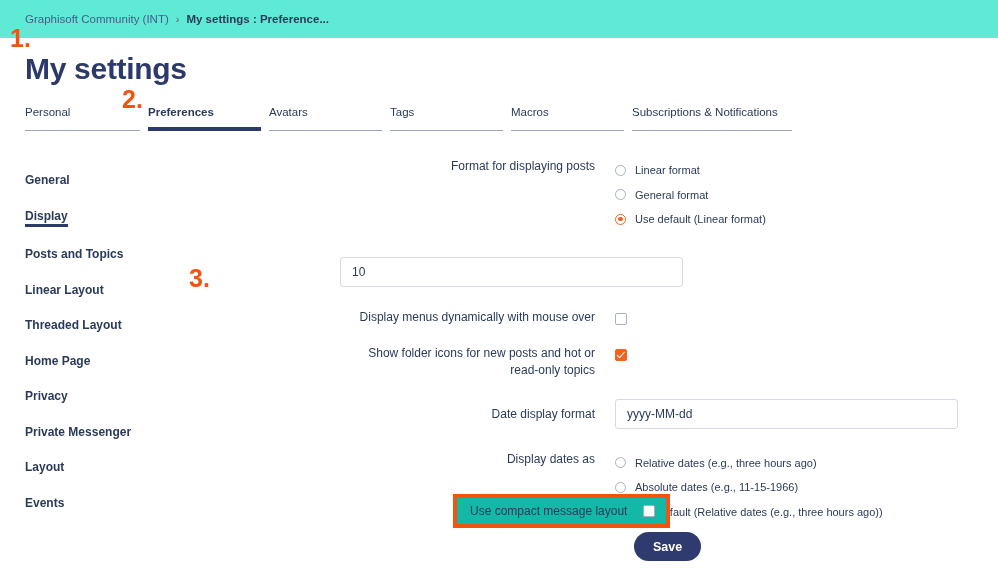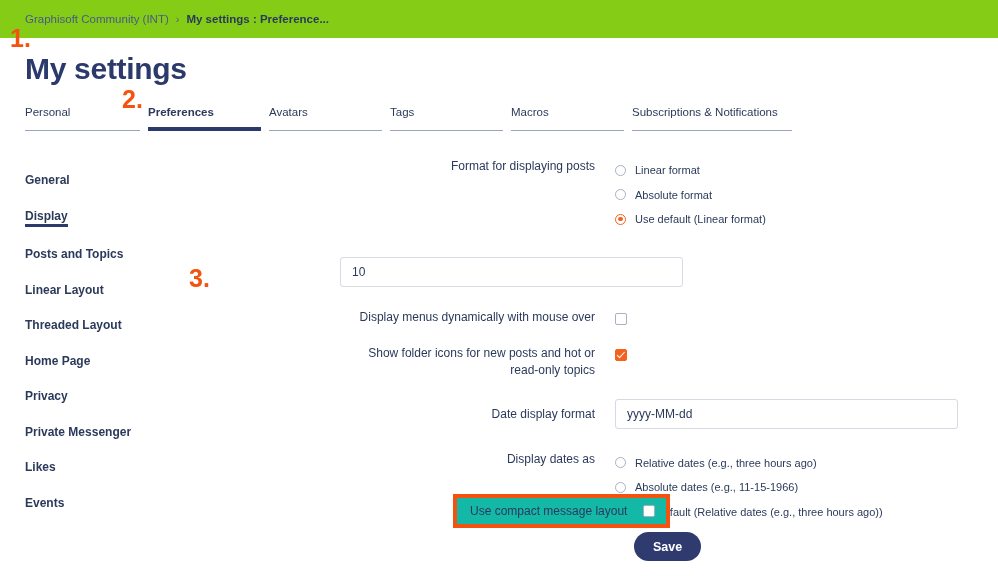--- a/index.html
+++ b/index.html
@@ -12,21 +12,21 @@
     height: 576px;
     font-family: "Liberation Sans", sans-serif;
     color: #2b3a5b;
     overflow: hidden;
     position: relative;
   }
 
   
   .breadcrumb-bar {
     height: 38px;
-    background: #84cc16;
+    background: #5eead4;
     display: flex;
     align-items: center;
     padding-left: 25px;
     box-sizing: border-box;
     font-size: 11.5px;
   }
   .crumb-link {
     color: #4a5a8a;
     text-decoration: none;
     white-space: nowrap;
@@ -292,36 +292,36 @@
 
 <div class="sidebar">
   <div class="side-row"><span class="side-item">General</span></div>
   <div class="side-row"><span class="side-item active">Display</span></div>
   <div class="side-row"><span class="side-item">Posts and Topics</span></div>
   <div class="side-row"><span class="side-item">Linear Layout</span></div>
   <div class="side-row"><span class="side-item">Threaded Layout</span></div>
   <div class="side-row"><span class="side-item">Home Page</span></div>
   <div class="side-row"><span class="side-item">Privacy</span></div>
   <div class="side-row"><span class="side-item">Private Messenger</span></div>
-  <div class="side-row"><span class="side-item">Likes</span></div>
+  <div class="side-row"><span class="side-item">Layout</span></div>
   <div class="side-row"><span class="side-item">Events</span></div>
 </div>
 
 <div class="form">
 
   <div class="frow">
     <div class="flabel">Format for displaying posts</div>
     <div class="fctrl">
       <div class="opt">
         <span class="radio"></span>
         <span>Linear format</span>
       </div>
       <div class="opt">
         <span class="radio"></span>
-        <span>Absolute format</span>
+        <span>General format</span>
       </div>
       <div class="opt">
         <span class="radio sel"></span>
         <span>Use default (Linear format)</span>
       </div>
     </div>
   </div>
 
   <div class="frow" style="margin-top:25px;">
     <div class="fctrl">

